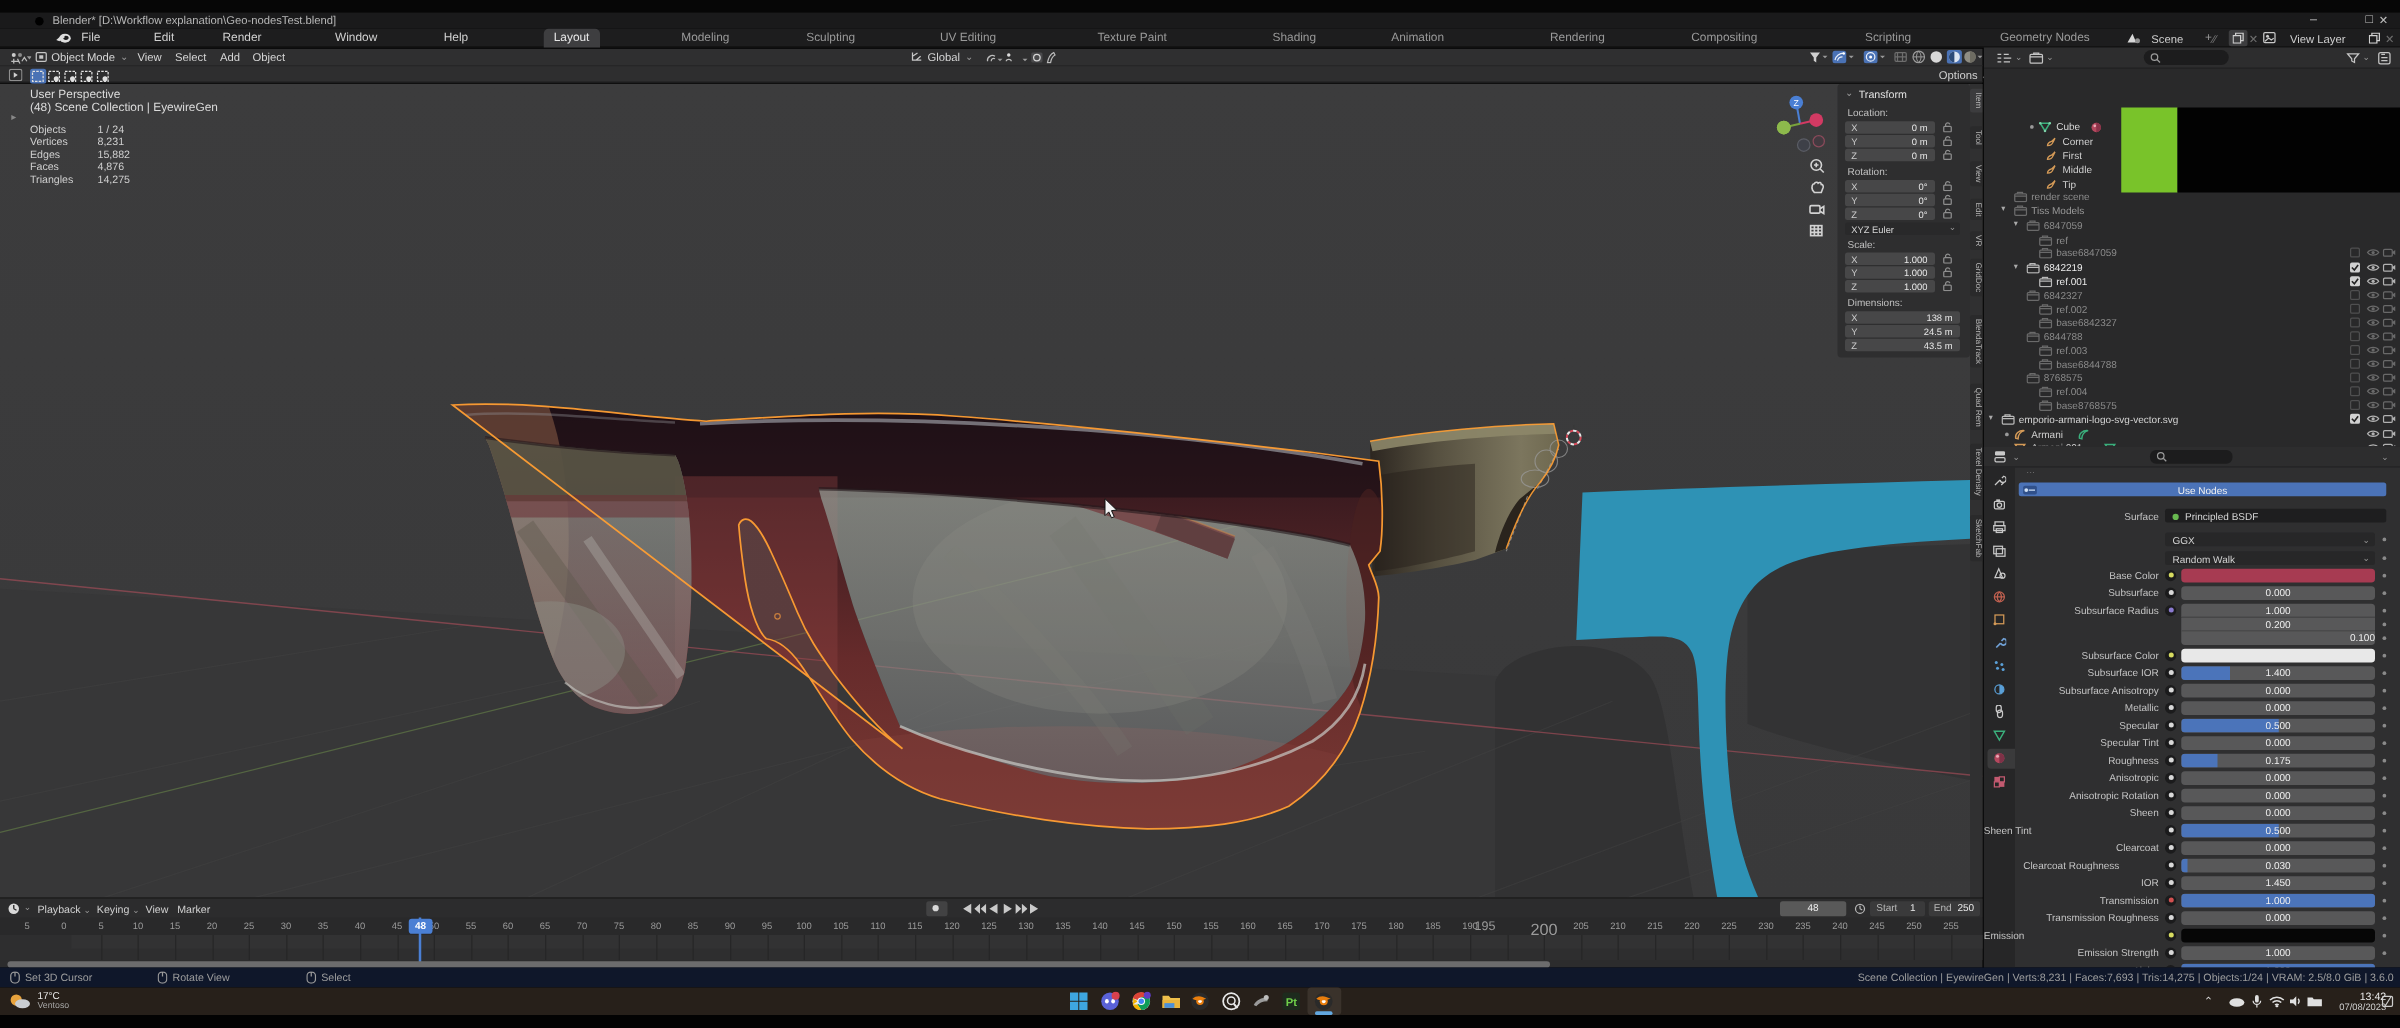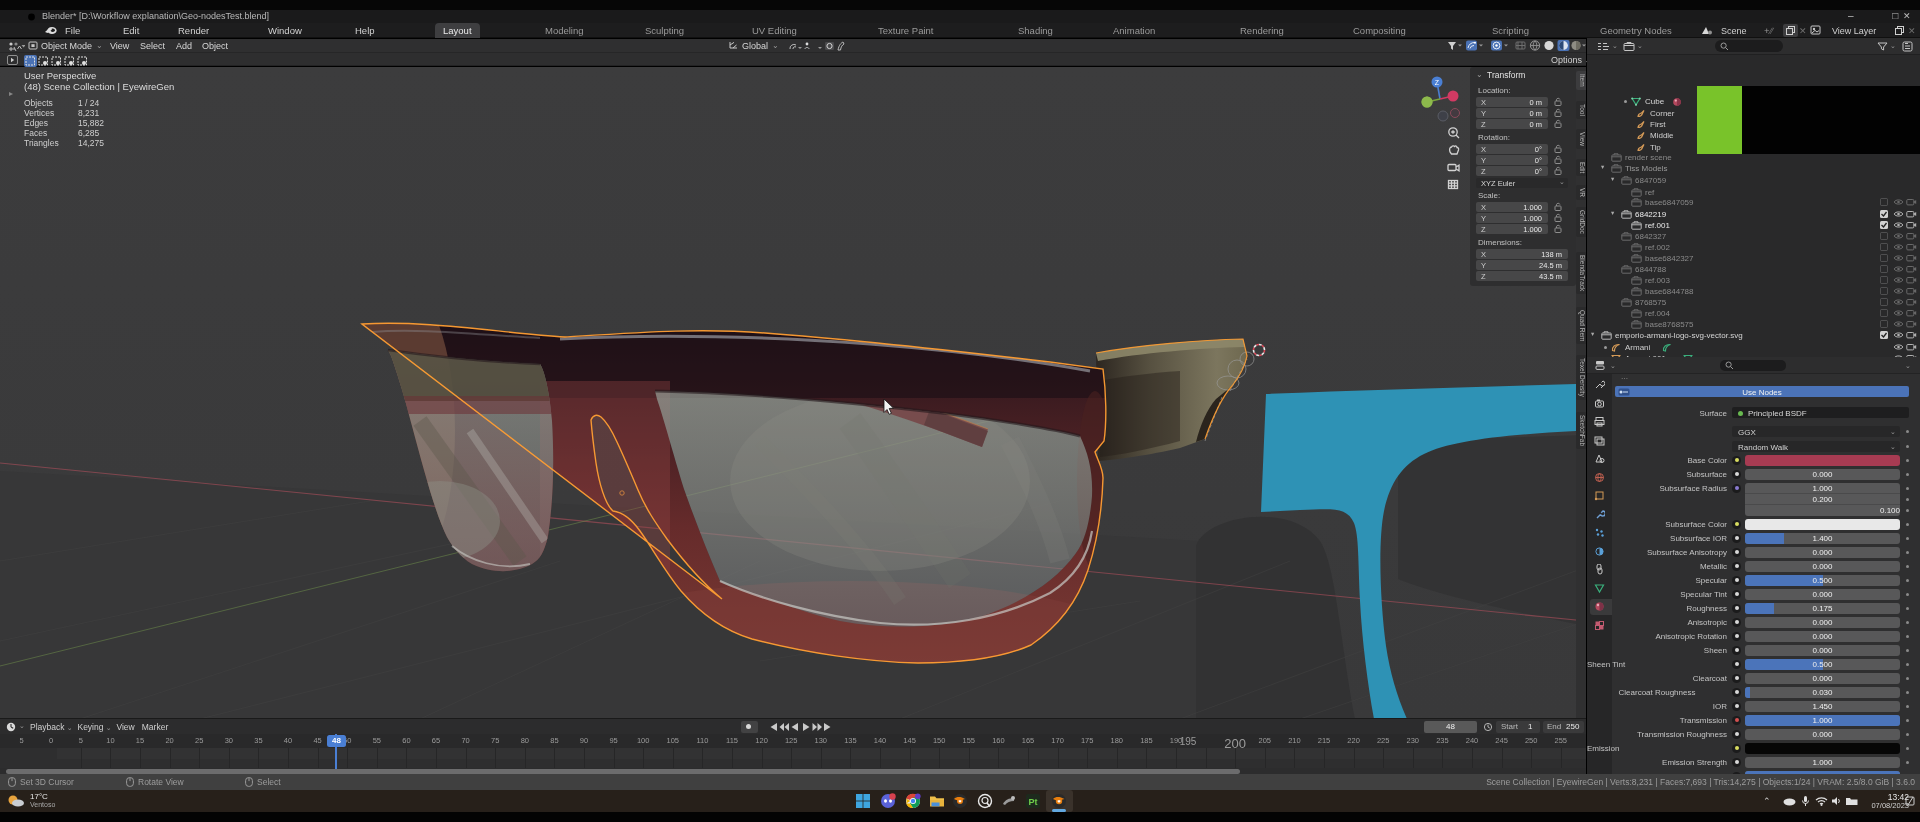--- a/index.html
+++ b/index.html
@@ -257,21 +257,21 @@
 <div class="a tx" style="left:9px;top:22px;font-size:8px;color:#888">▸</div>
 <div class="a tx" style="left:24px;top:3px;font-size:9.5px;color:#dcdcdc">User Perspective</div>
 <div class="a tx" style="left:24px;top:14px;font-size:9.5px;color:#dcdcdc">(48) Scene Collection | EyewireGen</div>
 <div class="a tx" style="left:24px;top:31px;font-size:8.5px;color:#cfcfcf">Objects</div>
 <div class="a tx" style="left:78px;top:31px;font-size:8.5px;color:#cfcfcf">1 / 24</div>
 <div class="a tx" style="left:24px;top:41px;font-size:8.5px;color:#cfcfcf">Vertices</div>
 <div class="a tx" style="left:78px;top:41px;font-size:8.5px;color:#cfcfcf">8,231</div>
 <div class="a tx" style="left:24px;top:51px;font-size:8.5px;color:#cfcfcf">Edges</div>
 <div class="a tx" style="left:78px;top:51px;font-size:8.5px;color:#cfcfcf">15,882</div>
 <div class="a tx" style="left:24px;top:61px;font-size:8.5px;color:#cfcfcf">Faces</div>
-<div class="a tx" style="left:78px;top:61px;font-size:8.5px;color:#cfcfcf">6,285</div>
+<div class="a tx" style="left:78px;top:61px;font-size:8.5px;color:#cfcfcf">4,876</div>
 <div class="a tx" style="left:24px;top:71px;font-size:8.5px;color:#cfcfcf">Triangles</div>
 <div class="a tx" style="left:78px;top:71px;font-size:8.5px;color:#cfcfcf">14,275</div>
 <svg class="a" style="left:1415px;top:5px" width="60" height="120" viewBox="0 0 60 120">
       <g stroke-width="1.6">
         <path d="M25,27 L22,10" stroke="#4a7fd4"></path>
         <path d="M25,27 L38,24" stroke="#d23a63"></path>
         <path d="M25,27 L12,30" stroke="#7aa33c"></path>
         <circle cx="22" cy="10" r="5.5" fill="#4a7fd4"></circle>
         <circle cx="38" cy="24" r="5.5" fill="#d23a63"></circle>
         <circle cx="12" cy="30" r="5.5" fill="#8db94c"></circle>
@@ -1119,21 +1119,21 @@
     <div class="a" style="left:1442.4px;top:29px;width:1px;height:20px;background:#262627"></div>
     <div class="a" style="left:1472.0px;top:29px;width:1px;height:20px;background:#262627"></div>
     <div class="a" style="left:1501.6000000000001px;top:29px;width:1px;height:20px;background:#262627"></div>
     <div class="a" style="left:1531.2px;top:29px;width:1px;height:20px;background:#262627"></div>
     <div class="a" style="left:1560.8px;top:29px;width:1px;height:20px;background:#262627"></div>
     <div class="a" style="left:335px;top:15px;width:2px;height:39px;background:#4a7fd4"></div>
     <div class="a" style="left:327px;top:15.5px;width:19px;height:12px;background:#4a7fd4;border-radius:2.5px"></div>
     <div class="a tx" style="left:327px;top:17px;width:19px;text-align:center;font-size:8px;color:#fff;font-weight:bold">48</div>
     <div class="a" style="left:6px;top:50px;width:1234px;height:4.5px;background:#6c6c6d;border-radius:3px"></div>
   </div>
-<div class="a" style="left:0;top:774px;width:1920px;height:16px;background:#404040">
+<div class="a" style="left:0;top:774px;width:1920px;height:16px;background:#0f172a">
 <svg class="a" style="left:8px;top:3px" width="8" height="10" viewBox="0 0 8 10">
       <rect x="0.6" y="0.6" width="6.8" height="8.8" rx="3" fill="none" stroke="#9a9a9a"></rect>
       <path d="M4,0.6 v3.5" stroke="#9a9a9a"></path>
     </svg>
 <div class="a tx" style="left:20px;top:3px;font-size:8.5px;color:#9d9d9d">Set 3D Cursor</div>
 <svg class="a" style="left:126px;top:3px" width="8" height="10" viewBox="0 0 8 10">
       <rect x="0.6" y="0.6" width="6.8" height="8.8" rx="3" fill="none" stroke="#9a9a9a"></rect>
       <path d="M4,0.6 v3.5" stroke="#9a9a9a"></path>
     </svg>
 <div class="a tx" style="left:138px;top:3px;font-size:8.5px;color:#9d9d9d">Rotate View</div>

